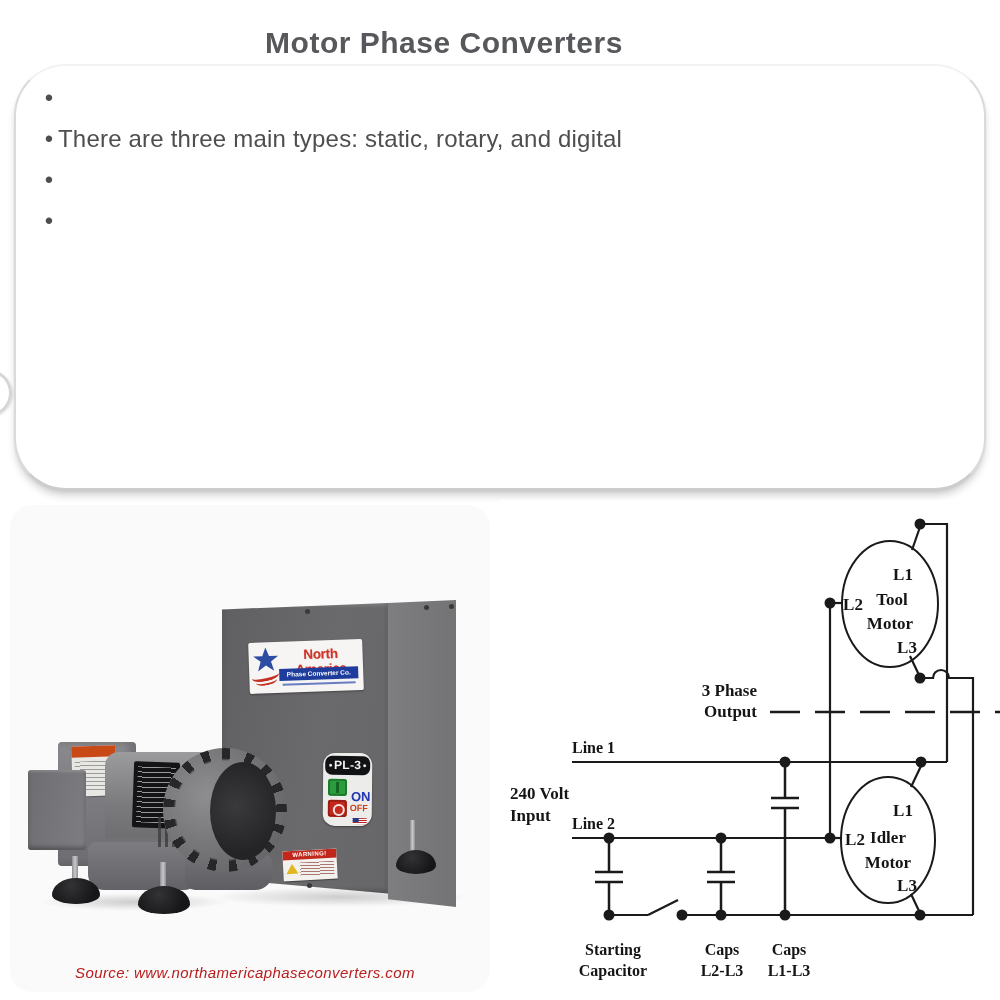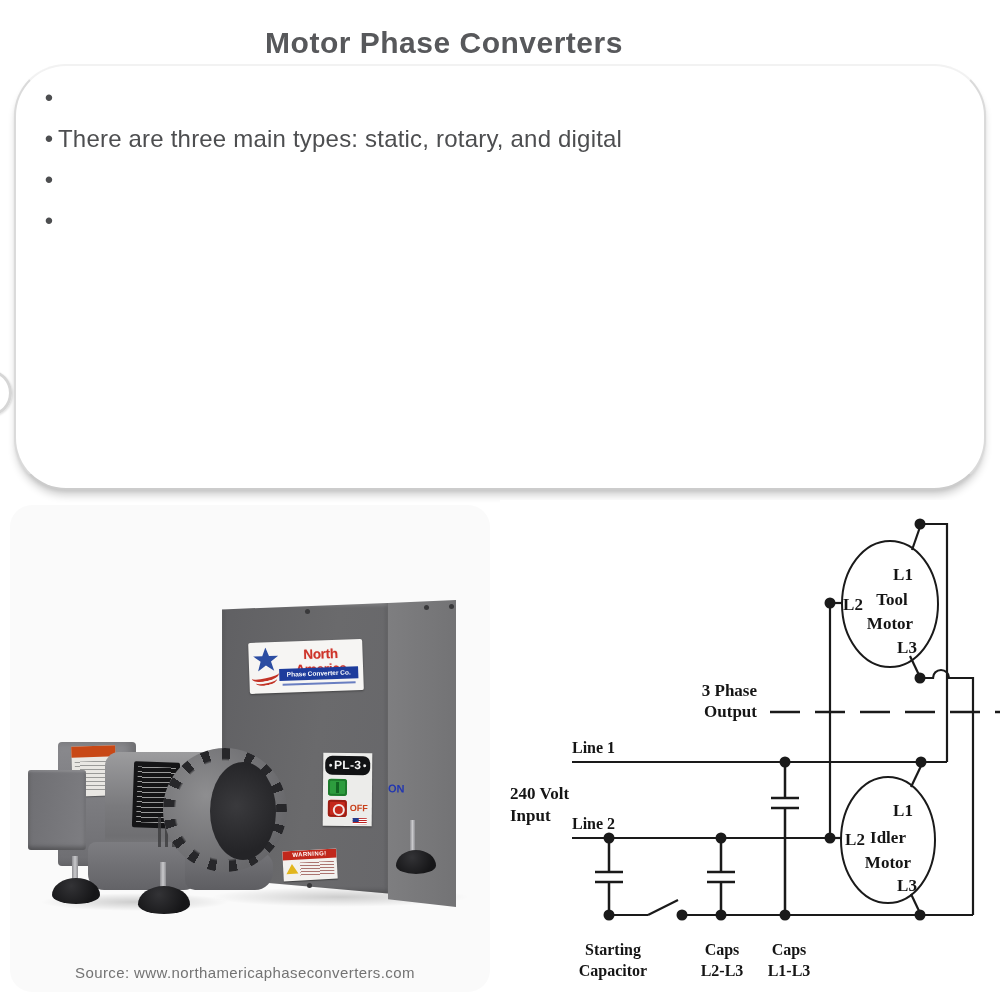--- a/index.html
+++ b/index.html
@@ -79,31 +79,31 @@
   }
   .brand-bar{
     left:30px; top:27px; width:79px; height:12px; background:#1e3c9c;
     color:#ffffff; font-size:6.5px; font-weight:bold; text-align:center; line-height:12px;
   }
   .brand-url{ left:33px; top:42px; width:73px; height:2px; background:#3a55b0; opacity:.75; }
 
   
   .pl3{
     left:313px; top:248px; width:49px; height:73px; background:#ececea;
-    border-radius:0; transform:rotate(.5deg); box-shadow:0 1px 2px rgba(0,0,0,.4);
+    border-radius:12px; transform:rotate(.5deg); box-shadow:0 1px 2px rgba(0,0,0,.4);
   }
   .pl3-head{
     left:2px; top:3px; width:45px; height:19px; background:#111214; border-radius:7px;
     color:#f5f5f5; font-size:12px; font-weight:bold; text-align:center; line-height:19px; letter-spacing:.3px;
   }
   .pl3-dot{ width:3px; height:3px; border-radius:50%; background:#e8e8e8; top:11px; }
   .btn-on{ left:5px; top:26px; width:19px; height:17px; background:#2d9c3e; border-radius:3px;
     box-shadow:inset 0 0 0 2px #1d7a2c; }
   .btn-on::after{ content:""; position:absolute; left:8px; top:3px; width:3px; height:11px; background:#116422; }
-  .lbl-on{ left:28px; top:29px; font-size:11px; font-weight:bold; color:#2236b0;margin-left:37px; }
+  .lbl-on{ left:28px; top:36px; font-size:13px; font-weight:bold; color:#2236b0; }
   .btn-off{ left:5px; top:47px; width:19px; height:17px; background:#c5281c; border-radius:3px;
     box-shadow:inset 0 0 0 2px #9a1d13; }
   .btn-off::after{ content:""; position:absolute; left:5px; top:4px; width:8px; height:8px;
     border:2px solid #f2e8e6; border-radius:50%; }
   .lbl-off{ left:27px; top:50px; font-size:9px; font-weight:bold; color:#c8401a; }
   .pl3-flag{ left:30px; top:65px; width:14px; height:6px;
     background:repeating-linear-gradient(#b22 0 1px,#fff 1px 2px); }
   .pl3-flag::before{ content:""; position:absolute; left:0; top:0; width:6px; height:4px; background:#223a8c; }
 
   
@@ -150,21 +150,21 @@
     background:radial-gradient(circle at 40% 45%, #3a3a3d, #242427 70%); }
   .motor-base{ left:78px; top:337px; width:112px; height:48px;
     background:linear-gradient(180deg,#7d7d81,#636367); border-radius:8px 8px 16px 16px; }
   .motor-base-wing{ left:175px; top:347px; width:88px; height:38px;
     background:linear-gradient(180deg,#747478,#5e5e62); border-radius:0 14px 18px 10px; }
   .foot{ background:radial-gradient(circle at 40% 30%, #333336, #161618 70%);
     border-radius:50% / 65% 65% 35% 35%; }
   .bolt{ background:linear-gradient(90deg,#8e8e92,#c9c9cc,#8e8e92); }
 
   .photo-source{
-    left:65px; top:459px; font-size:15px; color:#737373; letter-spacing:.4px;
+    left:65px; top:459px; font-size:15px; color:#b91c1c; letter-spacing:.4px;font-style:italic;
   }
 
   
   .schematic-panel{ position:absolute; left:500px; top:500px; width:500px; height:500px; background:#ffffff; }
   .schematic-source{
     position:absolute; left:25px; top:446px; width:460px;
     font-size:28px; color:#a5a5a5; letter-spacing:.2px; opacity:.9;
   }
   .schematic-svg{ position:absolute; left:0; top:0; }
   .schematic-svg text{

